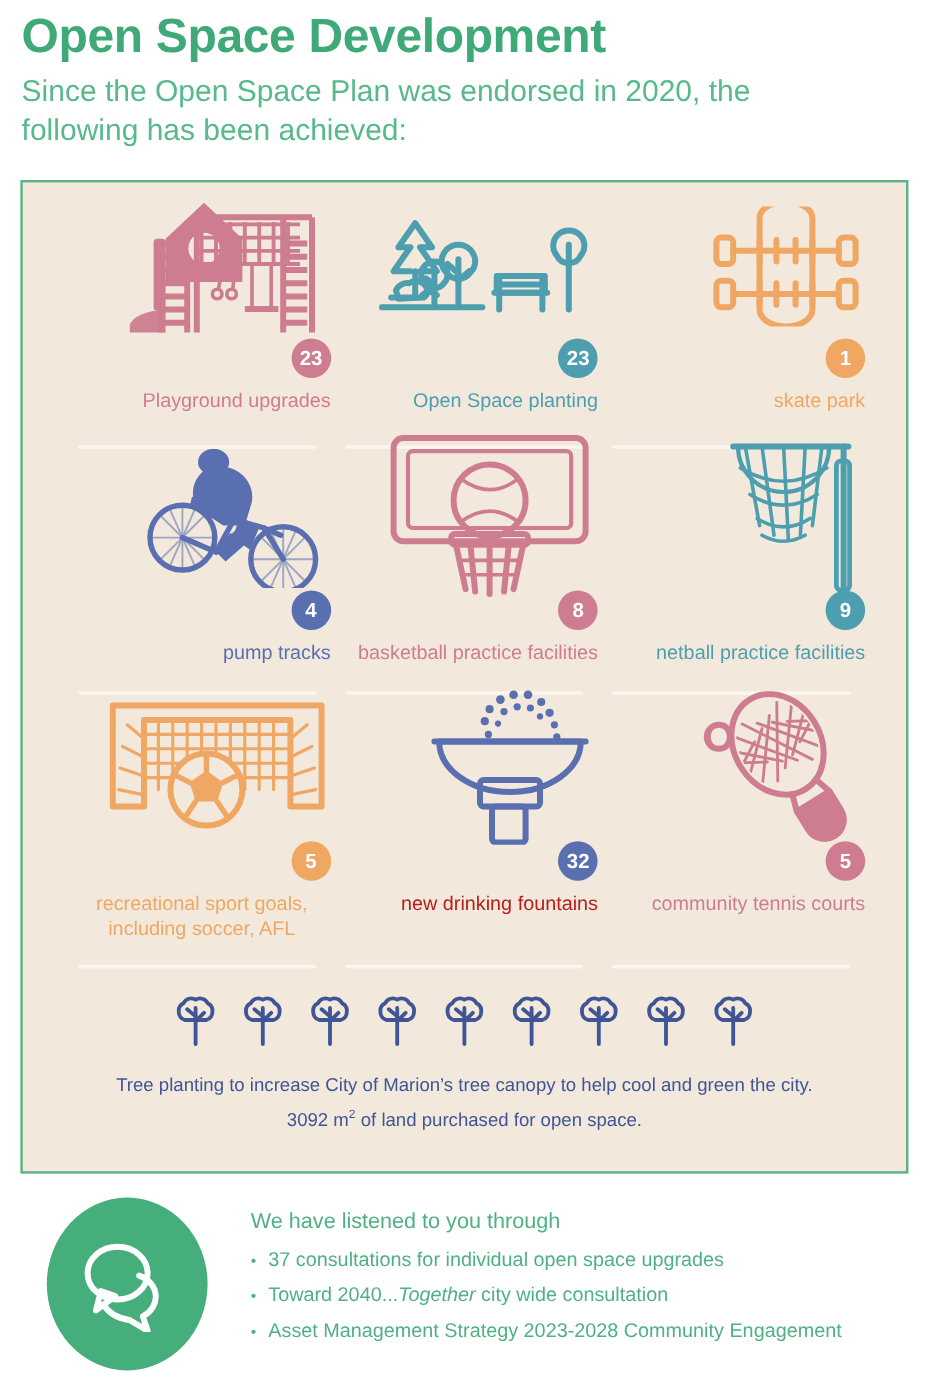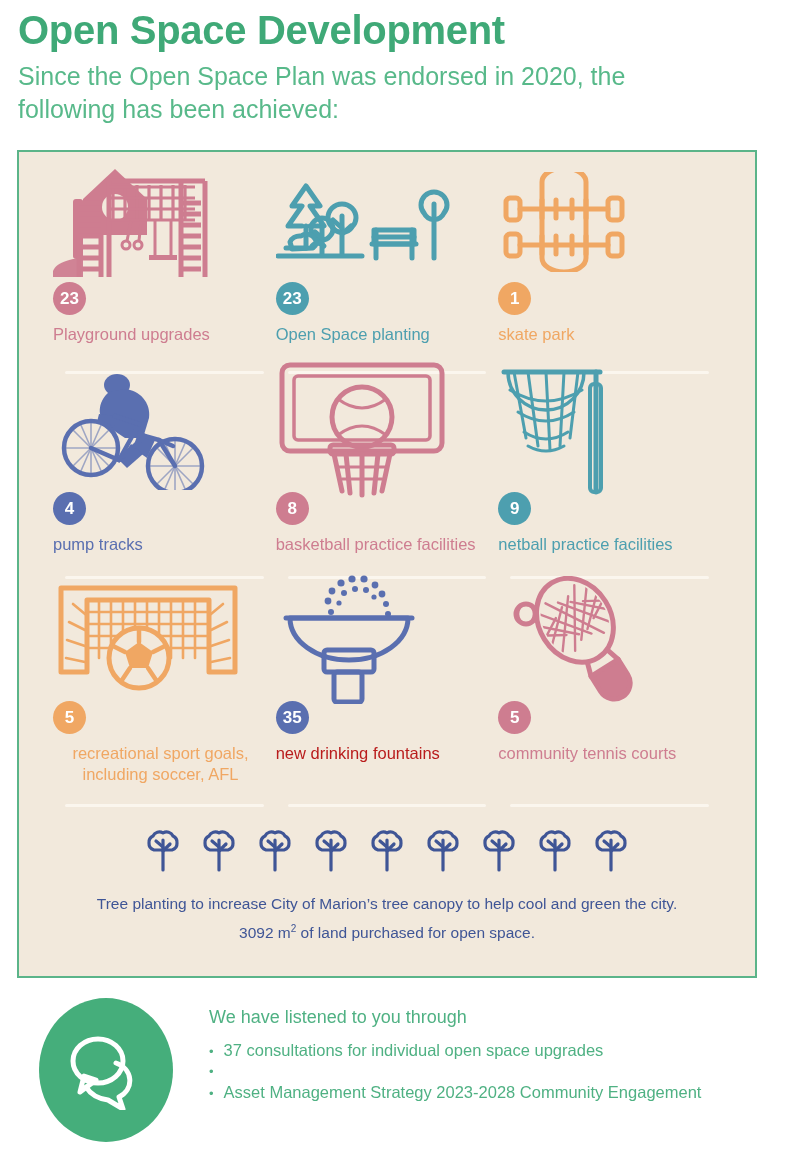--- a/index.html
+++ b/index.html
@@ -39,21 +39,21 @@
   }
   .grid {
     display: grid;
     grid-template-columns: repeat(3, 1fr);
     padding: 18px 34px 0 34px;
   }
   .cell {
     position: relative;
     display: flex;
     flex-direction: column;
-    align-items: flex-start;
+    align-items: flex-end;
     padding-bottom: 10px;
   }
   .cell.r1 { height: 210px; }
   .cell.r2 { height: 205px; }
   .cell.r3 { height: 228px; }
   .cell .divider {
     position: absolute;
     left: 12px; right: 12px; bottom: 6px;
     height: 3px; background: #FBF6EE;
     border-radius: 2px;
@@ -390,21 +390,21 @@
           <circle cx="110" cy="30" r="3"></circle>
                 <circle cx="112" cy="40" r="3"></circle>
           <circle cx="68" cy="19" r="3"></circle>
                 <circle cx="79" cy="15" r="3"></circle>
           <circle cx="90" cy="16" r="3"></circle>
                 <circle cx="98" cy="23" r="2.6"></circle>
           <circle cx="63" cy="29" r="2.6"></circle>
         </g>
       </svg>
           </div>
-          <div class="badge" style="background:#5A6FB0">35</div>
+          <div class="badge" style="background:#5A6FB0">32</div>
           <div class="cell-label" style="color:#b91c1c">new drinking fountains</div>
           <div class="divider"></div>
         </div>
         <div class="cell r3">
           <div class="icon-wrap">
             <svg width="150" height="126" viewBox="0 0 150 126" fill="none" stroke="#CE7D90" stroke-width="5" stroke-linecap="round" stroke-linejoin="round" aria-hidden="true">
         <g transform="rotate(-32 78 46)">
           <ellipse cx="78" cy="44" rx="36" ry="44"></ellipse>
           <g stroke-width="2.4" clip-path="url(#m)">
                   <line x1="29" y1="32" x2="63" y2="52"></line>
@@ -509,20 +509,21 @@
     </div>
     <div class="footer-text">
       <div class="footer-title">We have listened to you through</div>
       <ul class="footer-list">
           <li>
             <span class="bullet">•</span>
             <span>37 consultations for individual open space upgrades</span>
           </li>
           <li>
             <span class="bullet">•</span>
+            <span>Toward 2040...<i>Together</i> city wide consultation</span>
           </li>
           <li>
             <span class="bullet">•</span>
             <span>Asset Management Strategy 2023-2028 Community Engagement</span>
           </li>
         </ul>
     </div>
   </div>
 
 </div>

